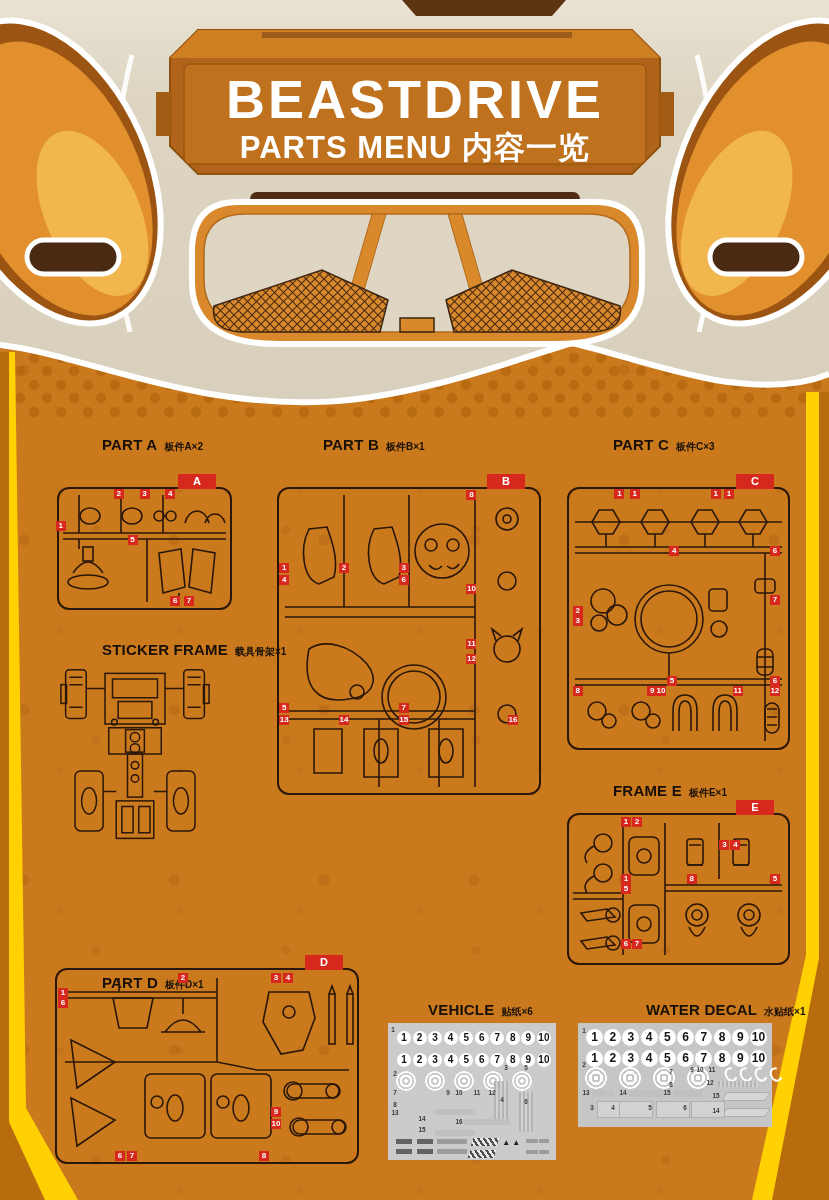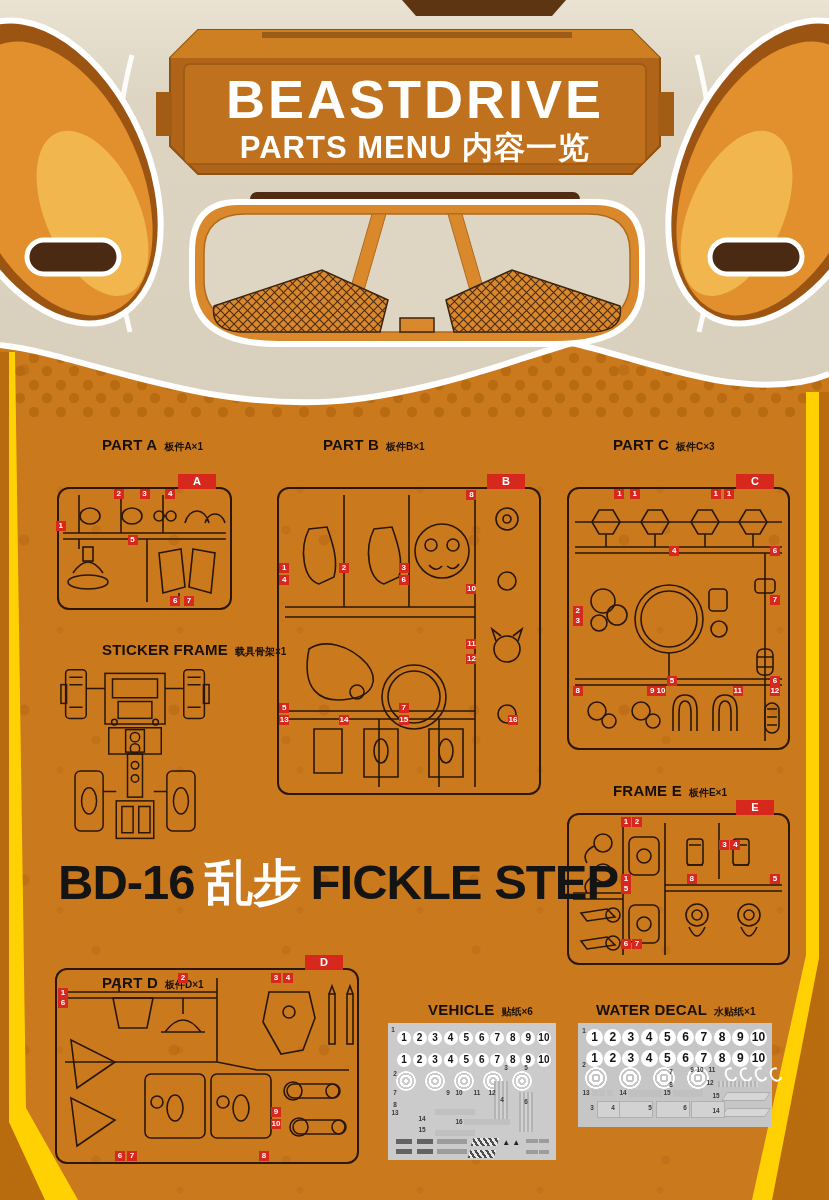--- a/index.html
+++ b/index.html
@@ -129,21 +129,21 @@
   <svg class="frame-svg" width="829" height="1200" viewBox="0 0 829 1200">
     <polygon fill="#b96c0e" points="0,352 9,352 9,1122 45,1200 0,1200"></polygon>
     <polygon fill="#ffd103" points="9,352 15,352 26,1108 78,1200 45,1200 9,1122"></polygon>
     <polygon fill="#b96c0e" points="819,392 829,392 829,1200 772,1200 819,958"></polygon>
     <polygon fill="#ffd103" points="806,392 819,392 819,958 772,1200 752,1200 806,955"></polygon>
   </svg>
 
   <div class="content">
 
     <div class="sec-label" style="left:62px;top:436px;">
-      <span class="en">PART A</span><span class="cn">板件A×1</span>
+      <span class="en">PART A</span><span class="cn">板件A×2</span>
     </div>
     <div class="sprue" style="left:57px;top:487px;width:171px;height:119px;">
       <div class="sprue-tab">A</div>
       <svg viewBox="0 0 171 119" preserveAspectRatio="none">
         <g fill="none" stroke="#2a1708" stroke-width="1.6">
           <path d="M4,44 H167 M4,50 H167 M20,6 V44 M62,6 V44 M104,6 V44 M88,50 V113 M20,50 V60 M120,104 V114"></path>
           <ellipse cx="31" cy="27" rx="10" ry="8"></ellipse>
             <ellipse cx="73" cy="27" rx="10" ry="8"></ellipse>
           <circle cx="100" cy="27" r="5"></circle>
             <circle cx="112" cy="27" r="5"></circle>
@@ -341,23 +341,20 @@
           <span class="tag" style="left: 76%; top: 20%;">4</span>
           <span class="tag" style="left: 26%; top: 43%;">1</span>
           <span class="tag" style="left: 56%; top: 43%;">8</span>
           <span class="tag" style="left: 94%; top: 43%;">5</span>
           <span class="tag" style="left: 26%; top: 50%;">5</span>
           <span class="tag" style="left: 26%; top: 87%;">6</span>
           <span class="tag" style="left: 31%; top: 87%;">7</span>
         </div>
     </div>
 
-    <div class="big-title">
-      <span>BD-16</span><span class="cn">乱步</span><span>FICKLE STEP</span>
-    </div>
 
     <div class="sec-label" style="left:62px;top:974px;">
       <span class="en">PART D</span><span class="cn">板件D×1</span>
     </div>
     <div class="sprue" style="left:55px;top:968px;width:300px;height:192px;">
       <div class="sprue-tab">D</div>
       <svg viewBox="0 0 300 192" preserveAspectRatio="none">
         <g fill="none" stroke="#2a1708" stroke-width="1.6">
           <path d="M8,22 H160 M8,28 H160 M62,8 V22 M160,8 V92 M126,28 V44 M8,92 H160 M160,92 L200,100 H292"></path>
           <path d="M56,28 L96,28 L90,58 L62,58 Z"></path>
@@ -464,21 +461,21 @@
           <span class="idx" style="left: 20%; top: 70%;">14</span>
           <span class="idx" style="left: 20%; top: 78%;">15</span>
           <span class="idx" style="left: 42%; top: 72%;">16</span>
           <span class="idx" style="left: 70%; top: 33%;">3</span>
           <span class="idx" style="left: 82%; top: 33%;">5</span>
           <span class="idx" style="left: 68%; top: 56%;">4</span>
           <span class="idx" style="left: 82%; top: 58%;">6</span>
         </div>
     </div>
 
-    <div class="sec-label" style="left:556px;top:1001px;">
+    <div class="sec-label" style="left:606px;top:1001px;">
       <span class="en">WATER DECAL</span><span class="cn">水贴纸×1</span>
     </div>
     <div class="sheet decal-sheet" style="left:578px;top:1023px;width:194px;height:104px;background:#c6c6c6;">
       <div class="row" style="top:6px;left:8px;">
           <span class="num">1</span>
           <span class="num">2</span>
           <span class="num">3</span>
           <span class="num">4</span>
           <span class="num">5</span>
           <span class="num">6</span>

